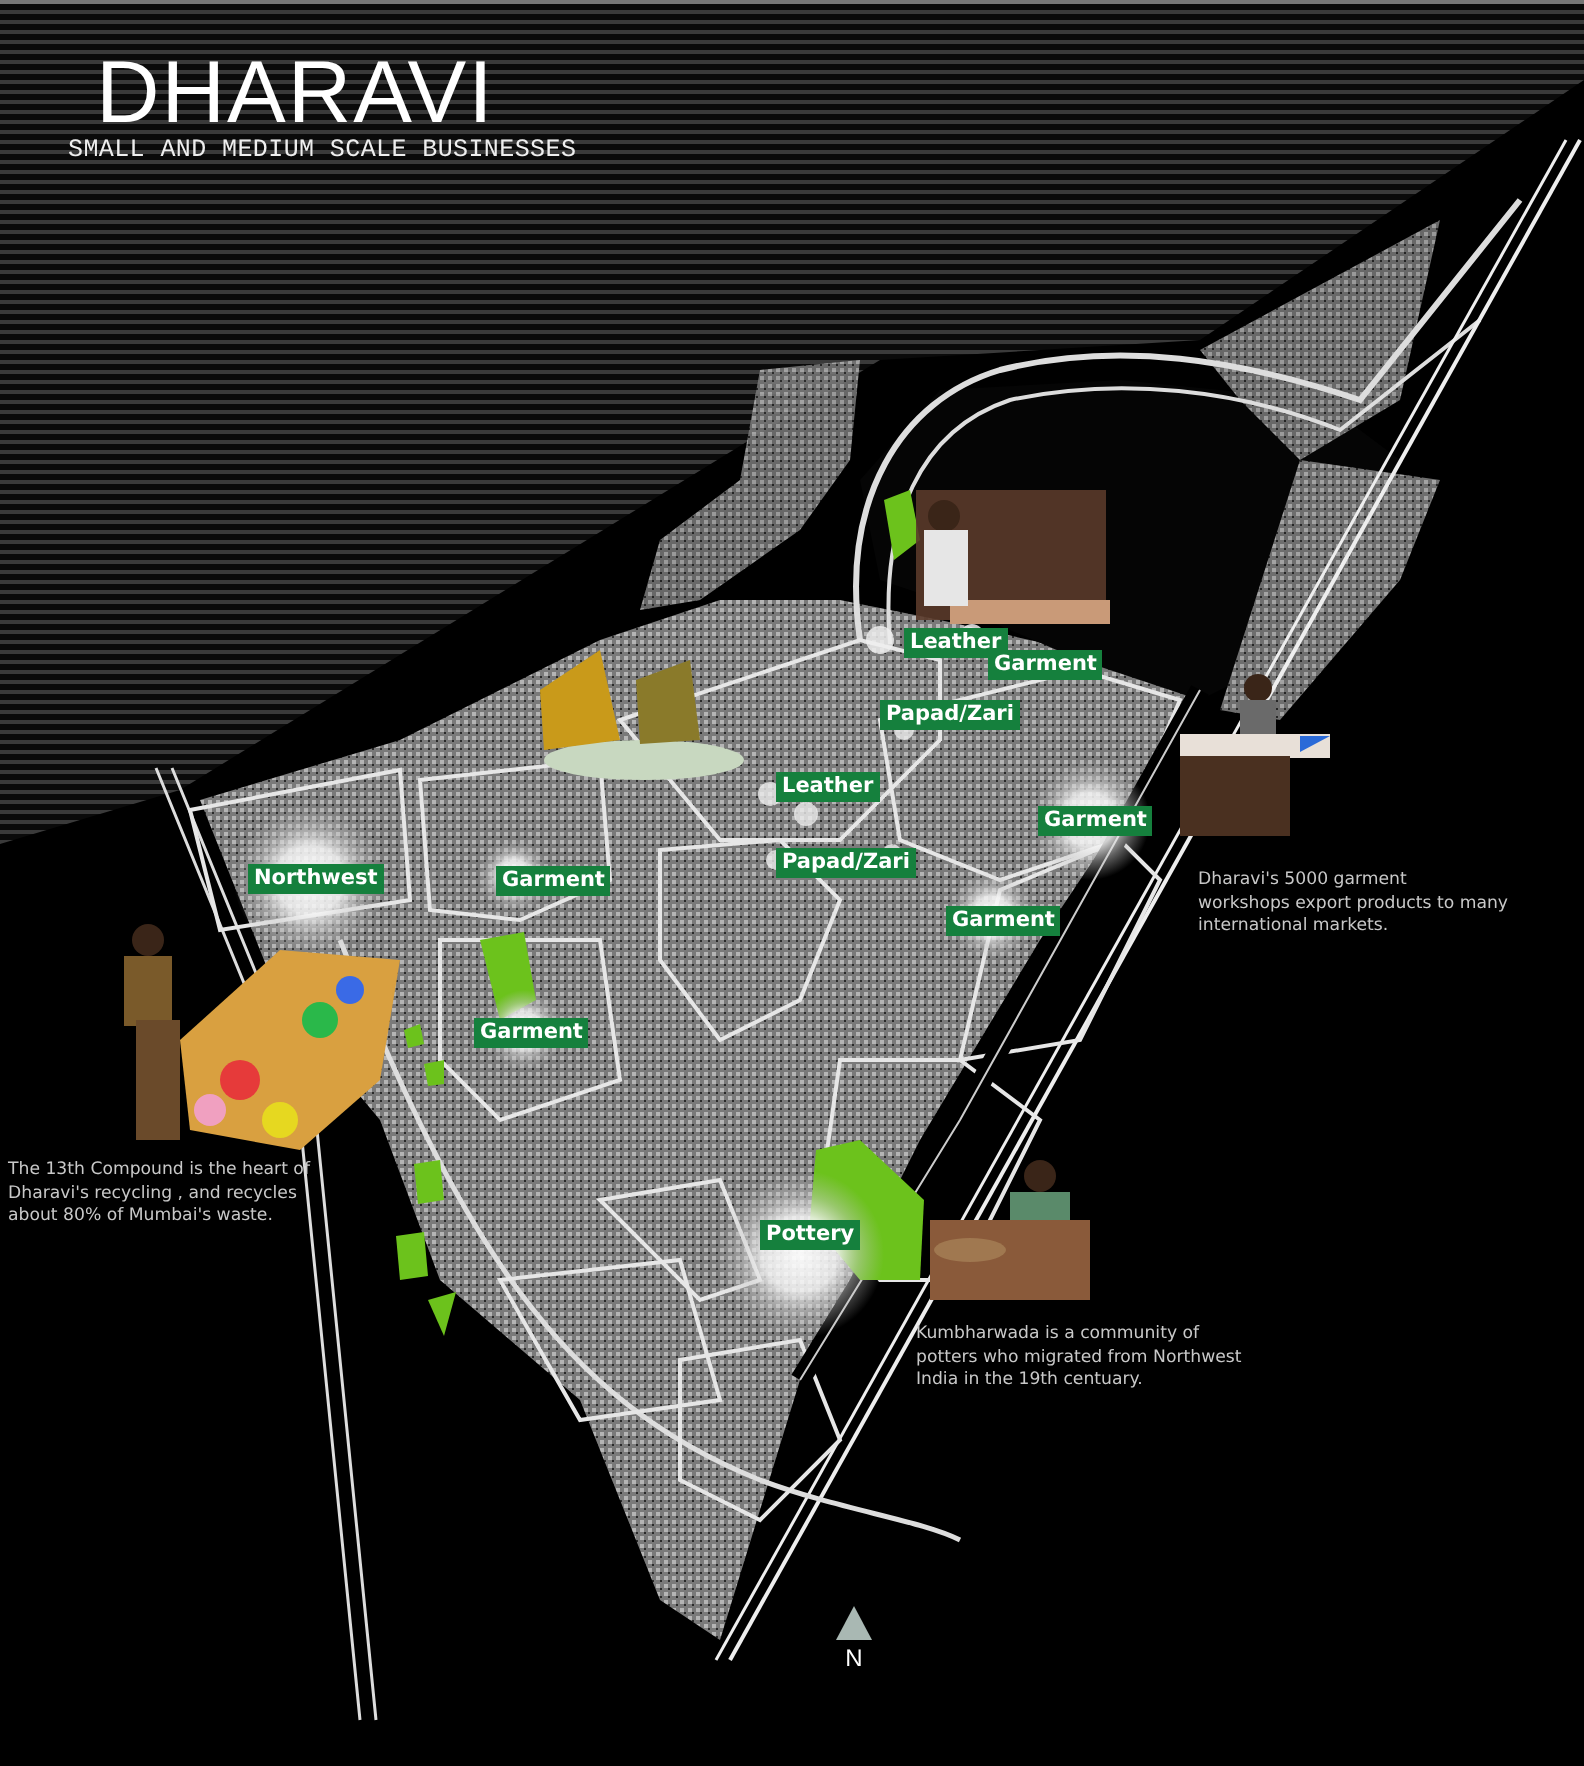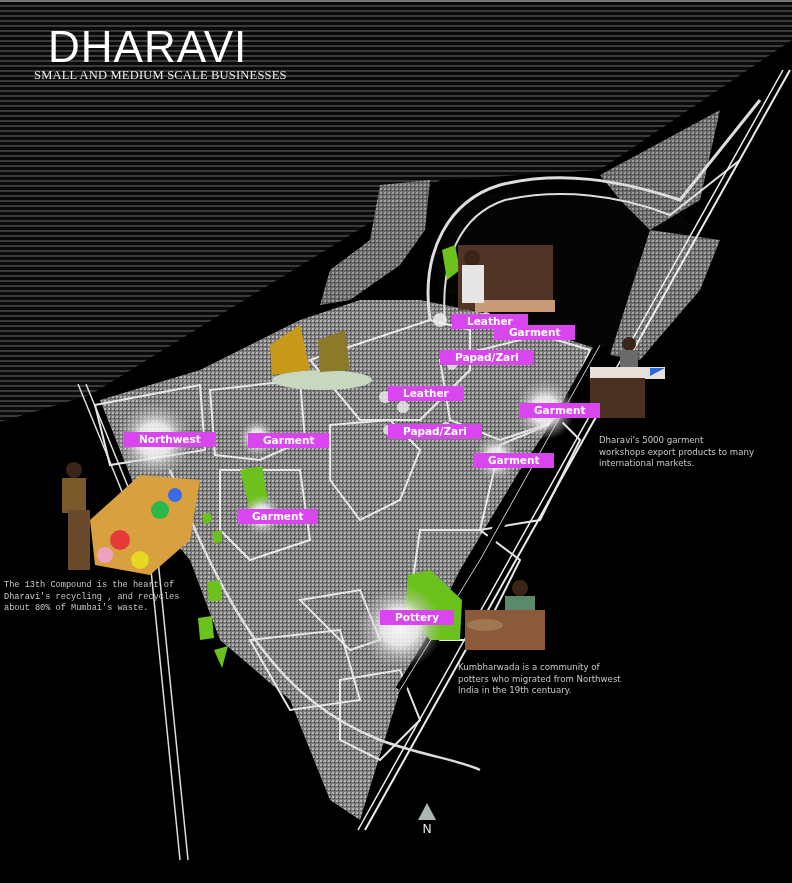--- a/index.html
+++ b/index.html
@@ -8,26 +8,26 @@
     position: absolute; left: 0; top: 0; width: 792px; height: 883px;
     background-image: repeating-linear-gradient(to bottom, #3a3a3a 0px, #3a3a3a 2px, #0a0a0a 2px, #0a0a0a 5px);
   }
   .topline { position:absolute; left:0; top:0; width:792px; height:2px; background:#777; }
   .title {
     position: absolute; left: 48px; top: 22px; color: #fff;
     font-family: "Liberation Sans", sans-serif; font-size: 44px; letter-spacing: 1px; font-weight: normal;
   }
   .subtitle {
     position: absolute; left: 34px; top: 68px; color: #eee;
-    font-family: Liberation Serif, serif; font-size: 12.5px; letter-spacing: 0.2px;
+    font-family: Liberation Mono, monospace; font-size: 12.5px; letter-spacing: 0.2px;
   }
   svg.map { position: absolute; left: 0; top: 0; }
   .label {
-    position: absolute; background: #d946ef; color: #fff; font-family: "DejaVu Sans", sans-serif;
-    font-size: 10.5px; font-weight: bold; padding: 1px 15px; line-height: 13px; white-space: nowrap;
+    position: absolute; background: #15803d; color: #fff; font-family: "DejaVu Sans", sans-serif;
+    font-size: 10.5px; font-weight: bold; padding: 1px 3px; line-height: 13px; white-space: nowrap;
   }
   .note {
     position: absolute; color: #c8c8c8; font-family: "DejaVu Sans", sans-serif; font-size: 8.6px;
     line-height: 11.5px; white-space: pre-line;
   }
   .north { position: absolute; left: 417px; top: 803px; width: 20px; text-align: center; }
   .north-tri { width: 0; height: 0; margin: 0 auto; border-left: 9px solid transparent; border-right: 9px solid transparent; border-bottom: 17px solid #a9b8b3; }
   .north-lbl { color: #fff; font-family: "Liberation Sans", sans-serif; font-size: 12px; margin-top: 2px; }
 </style>
 </head>
@@ -165,21 +165,21 @@
 <div class="label" style="left:440px; top:350px;">Papad/Zari</div>
 <div class="label" style="left:388px; top:386px;">Leather</div>
 <div class="label" style="left:388px; top:424px;">Papad/Zari</div>
 <div class="label" style="left:519px; top:403px;">Garment</div>
 <div class="label" style="left:473px; top:453px;">Garment</div>
 <div class="label" style="left:380px; top:610px;">Pottery</div>
 
 <div class="note" style="left:599px; top:435px; width:190px;">Dharavi's 5000 garment
 workshops export products to many
 international markets.</div>
-<div class="note" style="left:4px; top:580px; width:180px;font-family:Liberation Mono, monospace;">The 13th Compound is the heart of
+<div class="note" style="left:4px; top:580px; width:180px;">The 13th Compound is the heart of
 Dharavi's recycling , and recycles
 about 80% of Mumbai's waste.</div>
 <div class="note" style="left:458px; top:662px; width:200px;">Kumbharwada is a community of
 potters who migrated from Northwest
 India in the 19th centuary.</div>
 
 <div class="north">
   <div class="north-tri"></div>
   <div class="north-lbl">N</div>
 </div>

